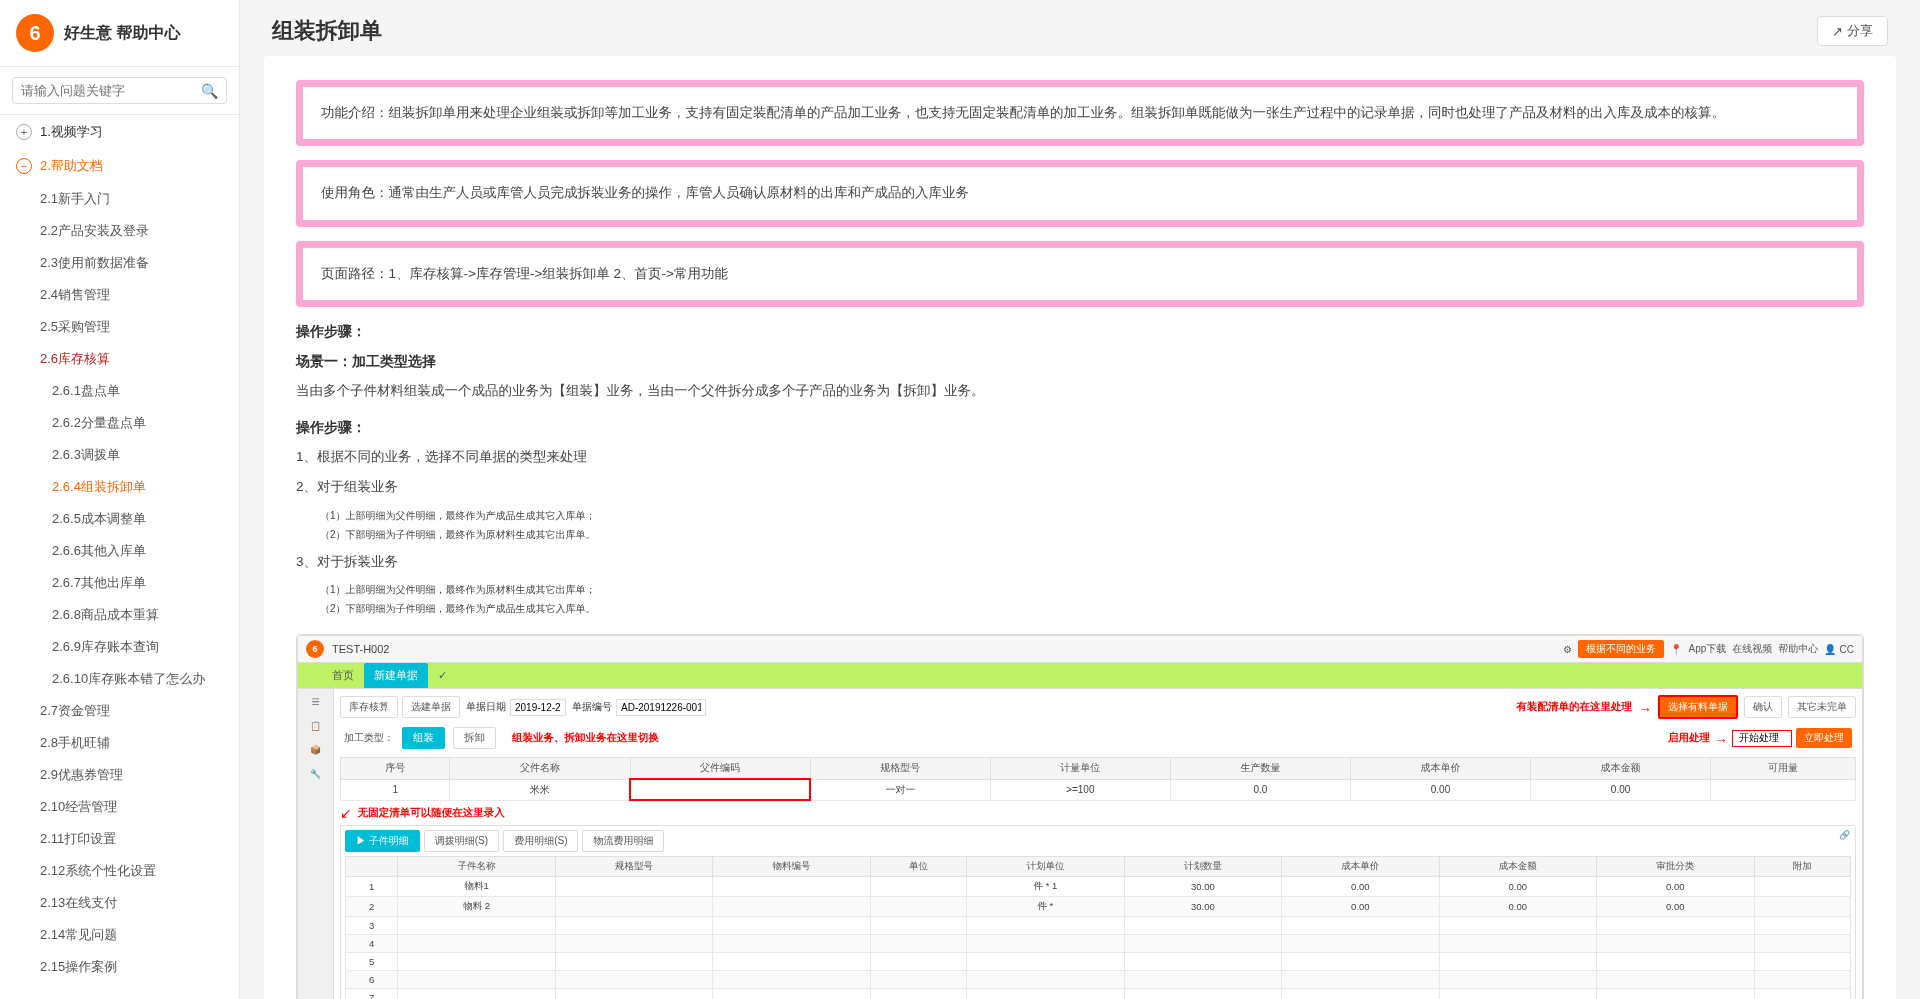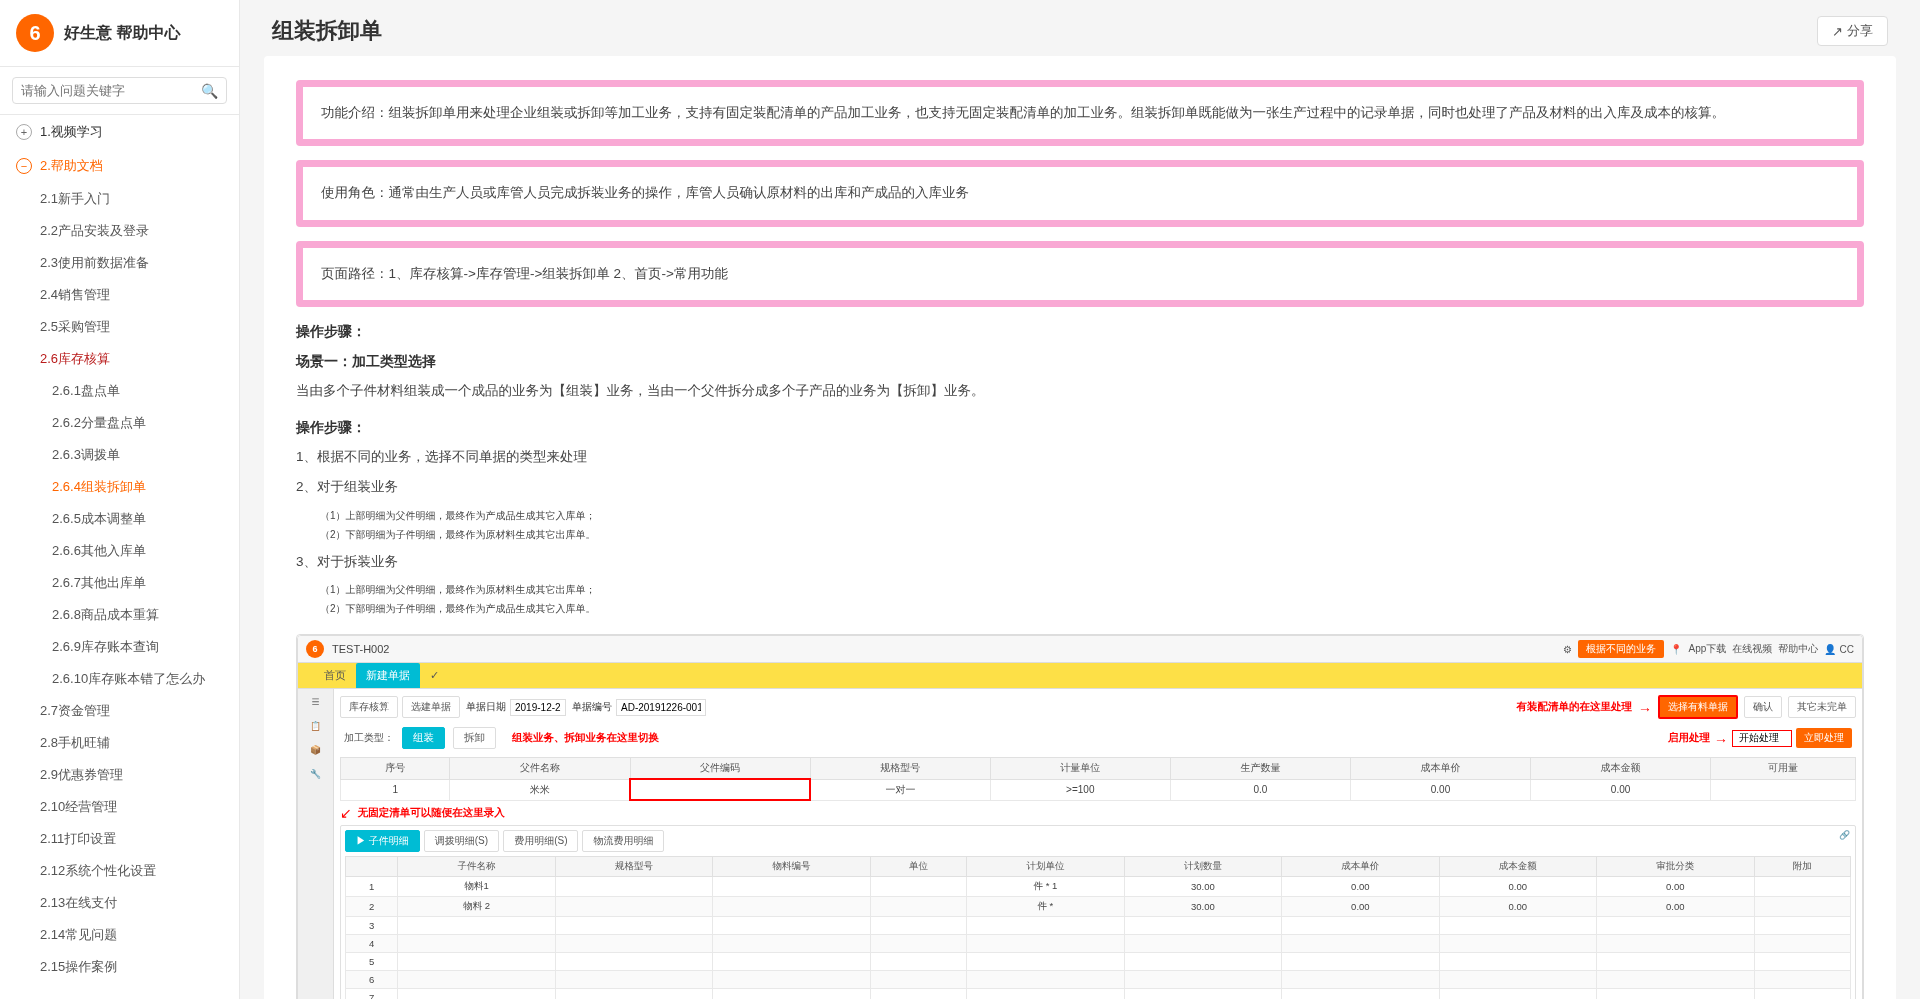--- a/index.html
+++ b/index.html
@@ -416,21 +416,21 @@
             <span>⚙</span>
             <span style="background:#f60;color:#fff;padding:2px 8px;border-radius:2px;">根据不同的业务</span>
             <span>📍</span>
             <span>App下载</span>
             <span>在线视频</span>
             <span>帮助中心</span>
             <span>👤 CC</span>
           </div>
         </div>
 
-        <div style="display:flex;background:#fde047;border-bottom:1px solid #ddd;padding:0 16px;align-items:center;">
+        <div style="display:flex;background:#bef264;border-bottom:1px solid #ddd;padding:0 24px;align-items:center;">
           <div style="padding:5px 10px;font-size:11px;color:#555;cursor:pointer;">首页</div>
           <div style="padding:5px 10px;font-size:11px;color:#fff;background:#00bcd4;border-radius:2px 2px 0 0;cursor:pointer;">新建单据</div>
           <div style="padding:5px 10px;font-size:11px;color:#555;cursor:pointer;">✓</div>
         </div>
         <div class="app-layout">
 
           <div class="app-inner-left">
             <div style="font-size:9px;color:#666;padding:4px 0;">☰</div>
             <div style="font-size:9px;color:#666;padding:4px 0;">📋</div>
             <div style="font-size:9px;color:#666;padding:4px 0;">📦</div>

